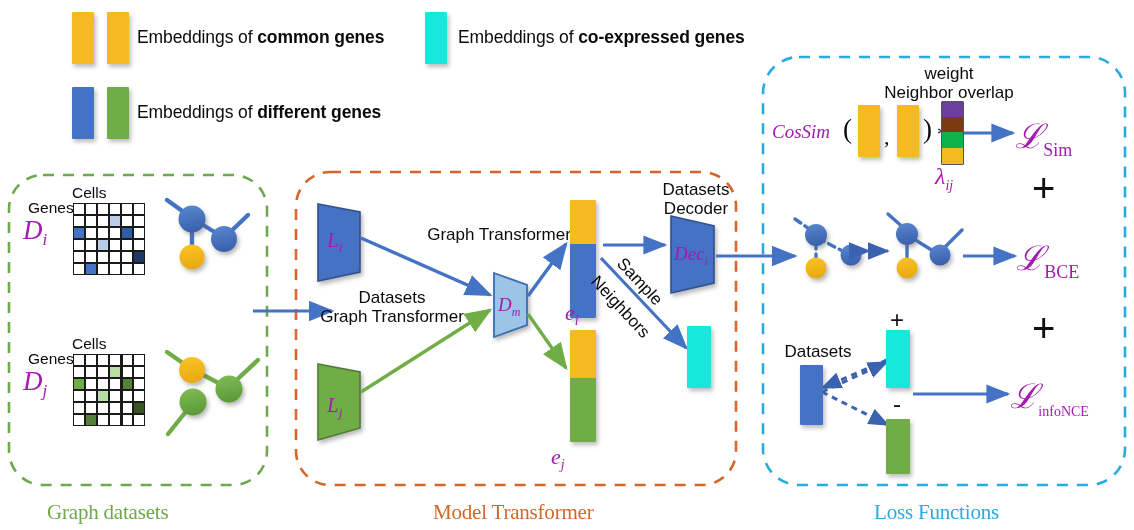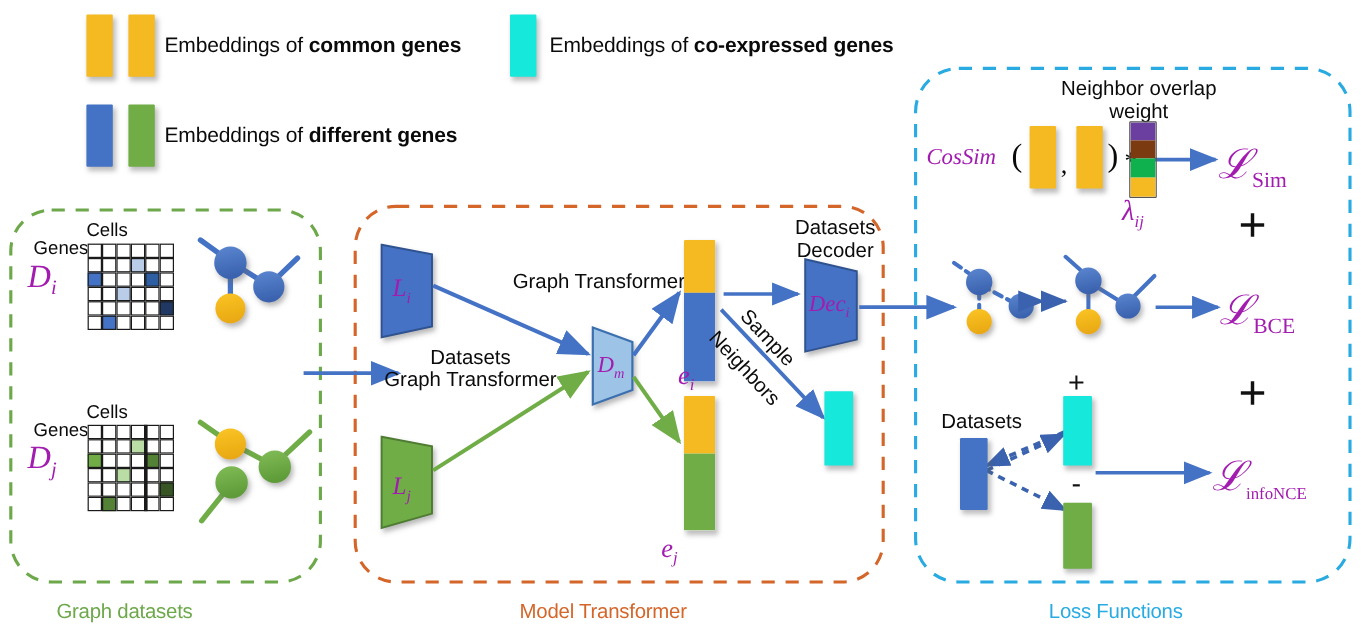--- a/index.html
+++ b/index.html
@@ -34,22 +34,22 @@
     position: absolute;
     font-family: "Liberation Sans", sans-serif;
     font-size: 17px;
     color: #0b0b0b;
     white-space: nowrap;
     text-align: center;
     line-height: 1.12;
   }
   .panel-caption {
     position: absolute;
-    font-family: Liberation Sans, sans-serif;
-    font-size: 17px;
+    font-family: Liberation Serif, serif;
+    font-size: 21px;
     white-space: nowrap;
     letter-spacing: -0.2px;
   }
   .math {
     position: absolute;
     font-family: "Liberation Serif", serif;
     font-style: italic;
     color: #a21caf;
     white-space: nowrap;
   }
@@ -368,22 +368,22 @@
 
   <div class="plain-label" style="left:648px; top:180px; width:96px;">
     <div>Datasets</div>
     <div>Decoder</div>
   </div>
   <div class="math" style="left:674px; top:243px; font-size:19px;">
     <span>Dec</span><sub style="font-size:12px;">i</sub>
   </div>
 
   <div class="plain-label" style="left:869px; top:64px; width:160px;">
+    <div>weight</div>
     <div>Neighbor overlap</div>
-    <div>weight</div>
   </div>
 
   <div class="math" style="left:772px; top:121px; font-size:19px;">CosSim</div>
   <div class="math-up" style="left:843px; top:114px; font-size:27px;">(</div>
   <div class="bar" style="left:858px; top:105px; width:22px; height:52px; background:#F5B921;"></div>
   <div class="math-up" style="left:884px; top:124px; font-size:22px;">,</div>
   <div class="bar" style="left:897px; top:105px; width:22px; height:52px; background:#F5B921;"></div>
   <div class="math-up" style="left:923px; top:114px; font-size:27px;">)</div>
   <div class="math-up" style="left:937px; top:122px; font-size:21px;">*</div>
 

